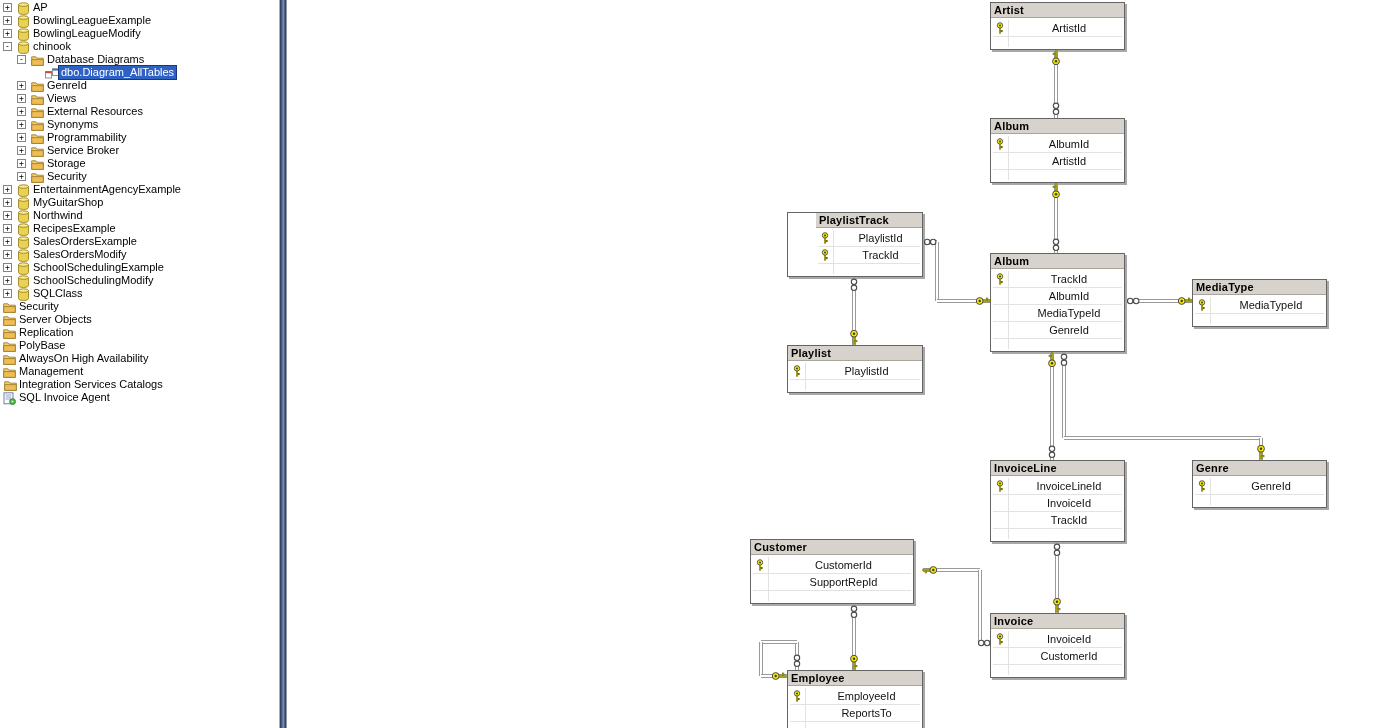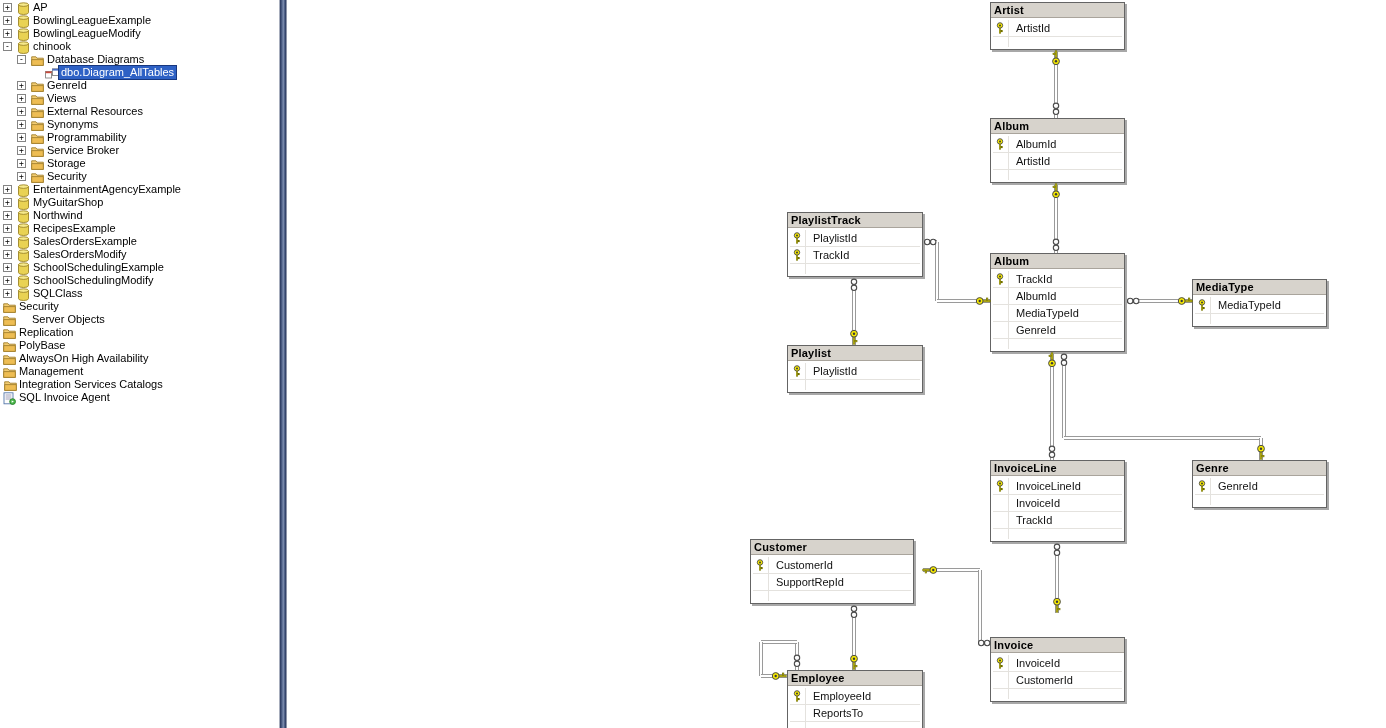--- a/index.html
+++ b/index.html
@@ -23,21 +23,21 @@
   .seg.h{height:2px;border-top:1px solid #9a9a9a;border-bottom:1px solid #9a9a9a;}
   .glyph{position:absolute;z-index:4;}
   .entity{position:absolute;z-index:3;background:#fff;border:1px solid #646464;
           box-shadow:2px 2px 0 #a8a8a8;box-sizing:border-box;}
   .ehead{height:14px;line-height:14px;padding:0 3px;font-size:11px;font-weight:bold;color:#000;
          background:#d7d3cc;border-bottom:1px solid #a9a49c;letter-spacing:.2px;}
   .ebody{padding:2px;}
   .erow{display:flex;height:16px;border-bottom:1px solid #e4e2de;}
   .ecell-ico{width:15px;border-right:1px solid #e4e2de;position:relative;}
   .ecell-ico svg{position:absolute;left:1px;top:2px;}
-  .ecell-name{flex:1;font-size:11px;line-height:16px;padding-left:7px;color:#111;}
+  .ecell-name{flex:1;font-size:11px;line-height:16px;padding-left:7px;color:#111;text-align:center;}
   .erow-empty{height:10px;display:flex;}
   .erow-empty .ecell-ico{border-right:1px solid #e4e2de;}
 </style>
 </head>
 <body>
 
 <div id="stage">
   <div id="sidebar">
       <div class="trow" style="top: 1px;">
         <div class="texp" style="left:3px">+</div>
@@ -230,21 +230,21 @@
             <path d="M0.7 3.2 V1.8 h4.2 l1.1 1.4 h6.3 v7.2 h-11.6 z" fill="#f3cd72" stroke="#a1802f" stroke-width="0.9"></path>
             <path d="M0.7 4.6 h11.6 v5.8 h-11.6 z" fill="#eebd53" stroke="#a1802f" stroke-width="0.9"></path>
           </svg></div>
         <span class="tlabel" style="left:17px">Security</span>
       </div>
       <div class="trow" style="top: 313px;">
         <div class="ticon" style="left:3px"><svg width="13" height="12" viewBox="0 0 13 12">
             <path d="M0.7 3.2 V1.8 h4.2 l1.1 1.4 h6.3 v7.2 h-11.6 z" fill="#f3cd72" stroke="#a1802f" stroke-width="0.9"></path>
             <path d="M0.7 4.6 h11.6 v5.8 h-11.6 z" fill="#eebd53" stroke="#a1802f" stroke-width="0.9"></path>
           </svg></div>
-        <span class="tlabel" style="left:30px">Server Objects</span>
+        <span class="tlabel" style="left:17px">Server Objects</span>
       </div>
       <div class="trow" style="top: 326px;">
         <div class="ticon" style="left:3px"><svg width="13" height="12" viewBox="0 0 13 12">
             <path d="M0.7 3.2 V1.8 h4.2 l1.1 1.4 h6.3 v7.2 h-11.6 z" fill="#f3cd72" stroke="#a1802f" stroke-width="0.9"></path>
             <path d="M0.7 4.6 h11.6 v5.8 h-11.6 z" fill="#eebd53" stroke="#a1802f" stroke-width="0.9"></path>
           </svg></div>
         <span class="tlabel" style="left:17px">Replication</span>
       </div>
       <div class="trow" style="top: 339px;">
         <div class="ticon" style="left:3px"><svg width="13" height="12" viewBox="0 0 13 12">
@@ -477,21 +477,21 @@
           <div class="erow">
             <div class="ecell-ico"></div>
             <div class="ecell-name">ArtistId</div>
           </div>
           <div class="erow-empty">
             <div class="ecell-ico"></div>
             <div class="ecell-name"></div>
           </div>
         </div>
       </div>
-      <div class="entity" style="left: 787px; top: 212px; width: 136px;">
+      <div class="entity" style="left: 787px; top: 212px; width: 136px; padding-left: 28px;">
         <div class="ehead">PlaylistTrack</div>
         <div class="ebody">
           <div class="erow">
             <div class="ecell-ico">
               <svg width="12" height="12" viewBox="0 0 12 12">
                 <rect x="5.3" y="5.6" width="1.4" height="5.6" fill="#f2e000" stroke="#6b6b00" stroke-width="0.6"></rect>
                 <rect x="6.7" y="8.6" width="1.8" height="1.2" fill="#f2e000" stroke="#6b6b00" stroke-width="0.6"></rect>
                 <circle cx="6" cy="3.4" r="2.7" fill="#f6ea00" stroke="#4a4a4a" stroke-width="0.9"></circle>
                 <circle cx="6" cy="3.4" r="1" fill="#3a3a3a"></circle>
               </svg>
@@ -652,21 +652,21 @@
           <div class="erow">
             <div class="ecell-ico"></div>
             <div class="ecell-name">SupportRepId</div>
           </div>
           <div class="erow-empty">
             <div class="ecell-ico"></div>
             <div class="ecell-name"></div>
           </div>
         </div>
       </div>
-      <div class="entity" style="left: 990px; top: 637px; width: 135px;">
+      <div class="entity" style="left: 990px; top: 613px; width: 135px;">
         <div class="ehead">Invoice</div>
         <div class="ebody">
           <div class="erow">
             <div class="ecell-ico">
               <svg width="12" height="12" viewBox="0 0 12 12">
                 <rect x="5.3" y="5.6" width="1.4" height="5.6" fill="#f2e000" stroke="#6b6b00" stroke-width="0.6"></rect>
                 <rect x="6.7" y="8.6" width="1.8" height="1.2" fill="#f2e000" stroke="#6b6b00" stroke-width="0.6"></rect>
                 <circle cx="6" cy="3.4" r="2.7" fill="#f6ea00" stroke="#4a4a4a" stroke-width="0.9"></circle>
                 <circle cx="6" cy="3.4" r="1" fill="#3a3a3a"></circle>
               </svg>

